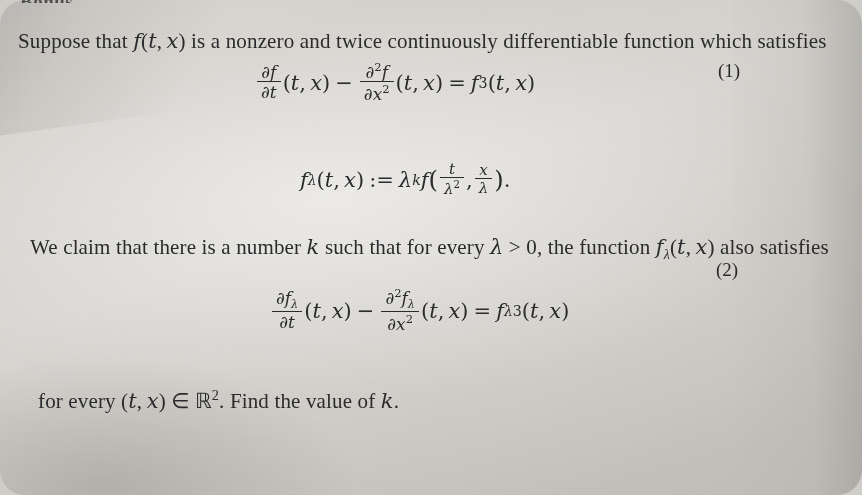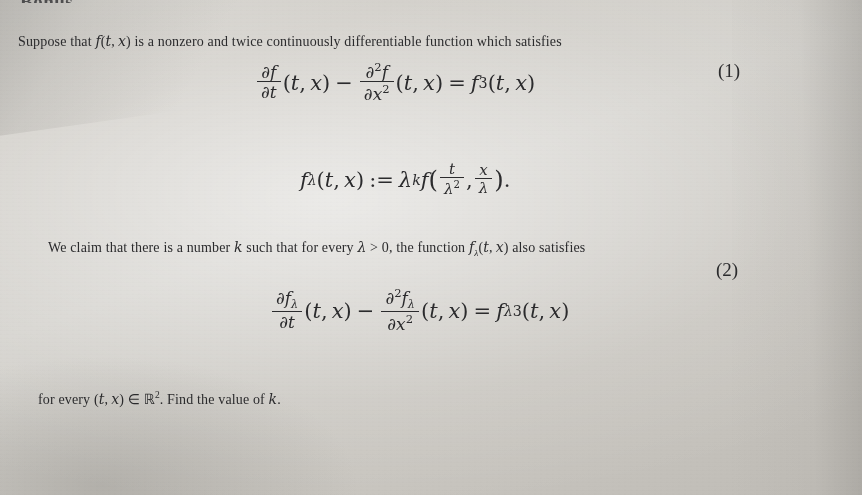--- a/index.html
+++ b/index.html
@@ -16,20 +16,21 @@
 
   
   .page {
     position: relative;
     width: 862px;
     height: 495px;
     background:
       radial-gradient(ellipse 120% 90% at 38% 40%, rgba(255,255,255,0.55) 0%, rgba(255,255,255,0.10) 45%, rgba(0,0,0,0.0) 70%),
       linear-gradient(160deg, #d6d4cf 0%, #cfccc6 18%, #d4d2cd 42%, #c9c6c0 72%, #bfbcb6 100%);
     overflow: hidden;
+    border-radius: 25px;
   }
 
   
   .shade-tl {
     position: absolute;
     left: -60px;
     top: -90px;
     width: 330px;
     height: 210px;
     background: linear-gradient(128deg, rgba(120,118,114,0.55) 0%, rgba(160,158,153,0.25) 45%, rgba(200,198,193,0.0) 78%);
@@ -83,29 +84,29 @@
     font-weight: bold;
     letter-spacing: 0.5px;
     color: #3a3a3c;
     opacity: 0.85;
     height: 12px;
     overflow: hidden;
   }
 
   .para {
     position: absolute;
-    font-size: 14px;
+    font-size: 21px;
     line-height: 30px;
     color: #2b2b2d;
     letter-spacing: 0.15px;
   }
 
   .p1 { left: 18px; top: 26px; width: 820px; }
   .p2 { left: 18px; top: 128px; width: 620px; }
-  .p3 { left: 48px; top: 232px; width: 810px; }
+  .p3 { left: 30px; top: 232px; width: 810px; }
   .p4 { left: 38px; top: 332px; width: 620px; margin-top: 48px; }
 
   
   .eq {
     position: absolute;
     font-family: "DejaVu Serif", serif;
     color: #2b2b2d;
   }
   .eq1 { left: 255px; top: 62px; }
   .eq2 { left: 300px; top: 162px; }

